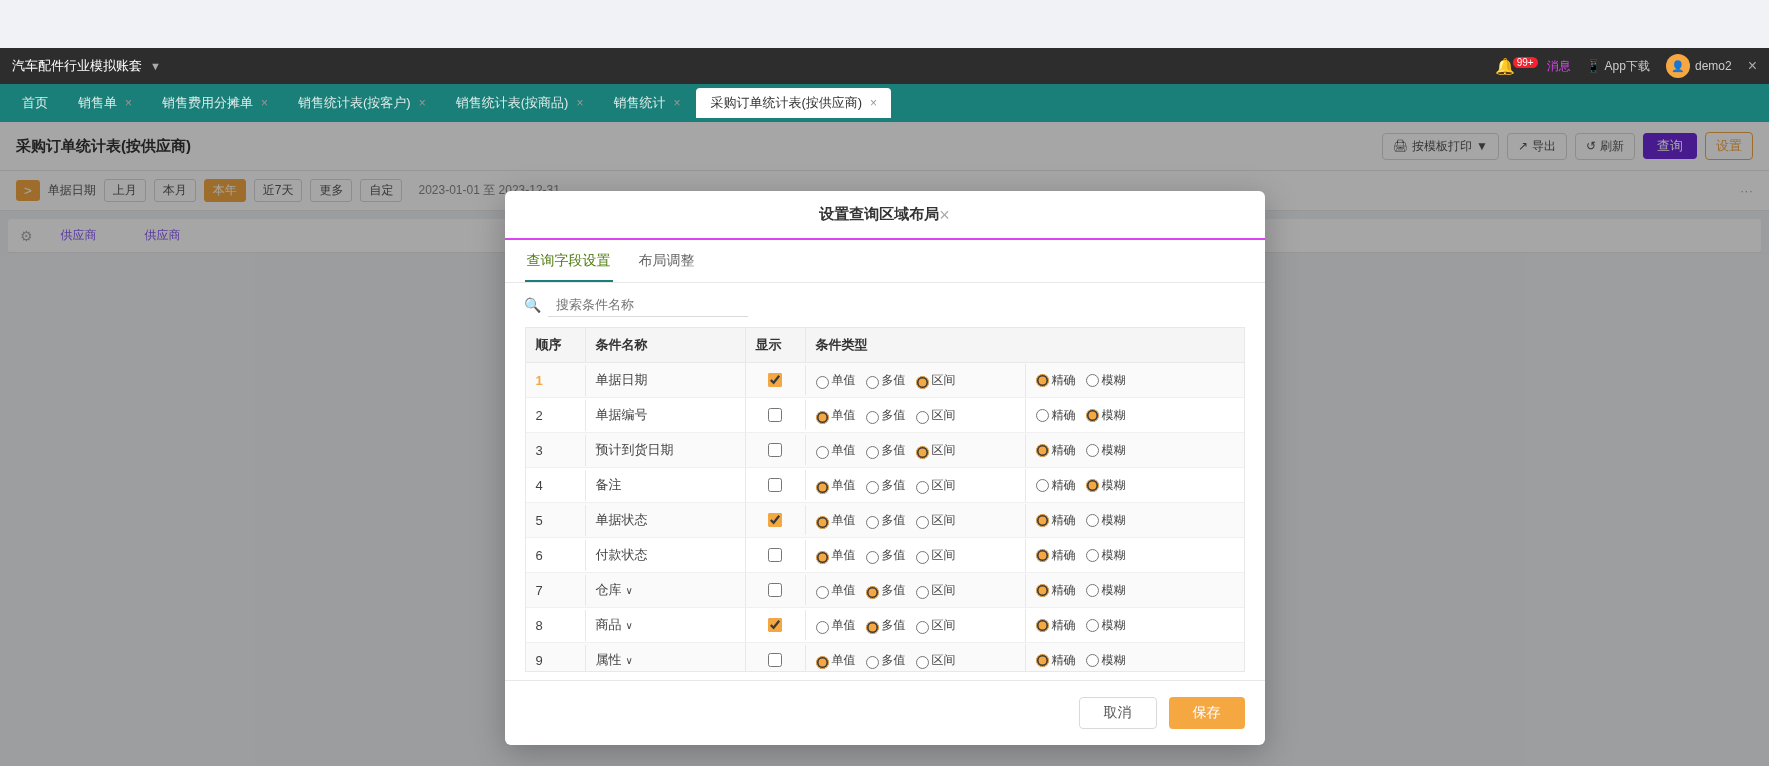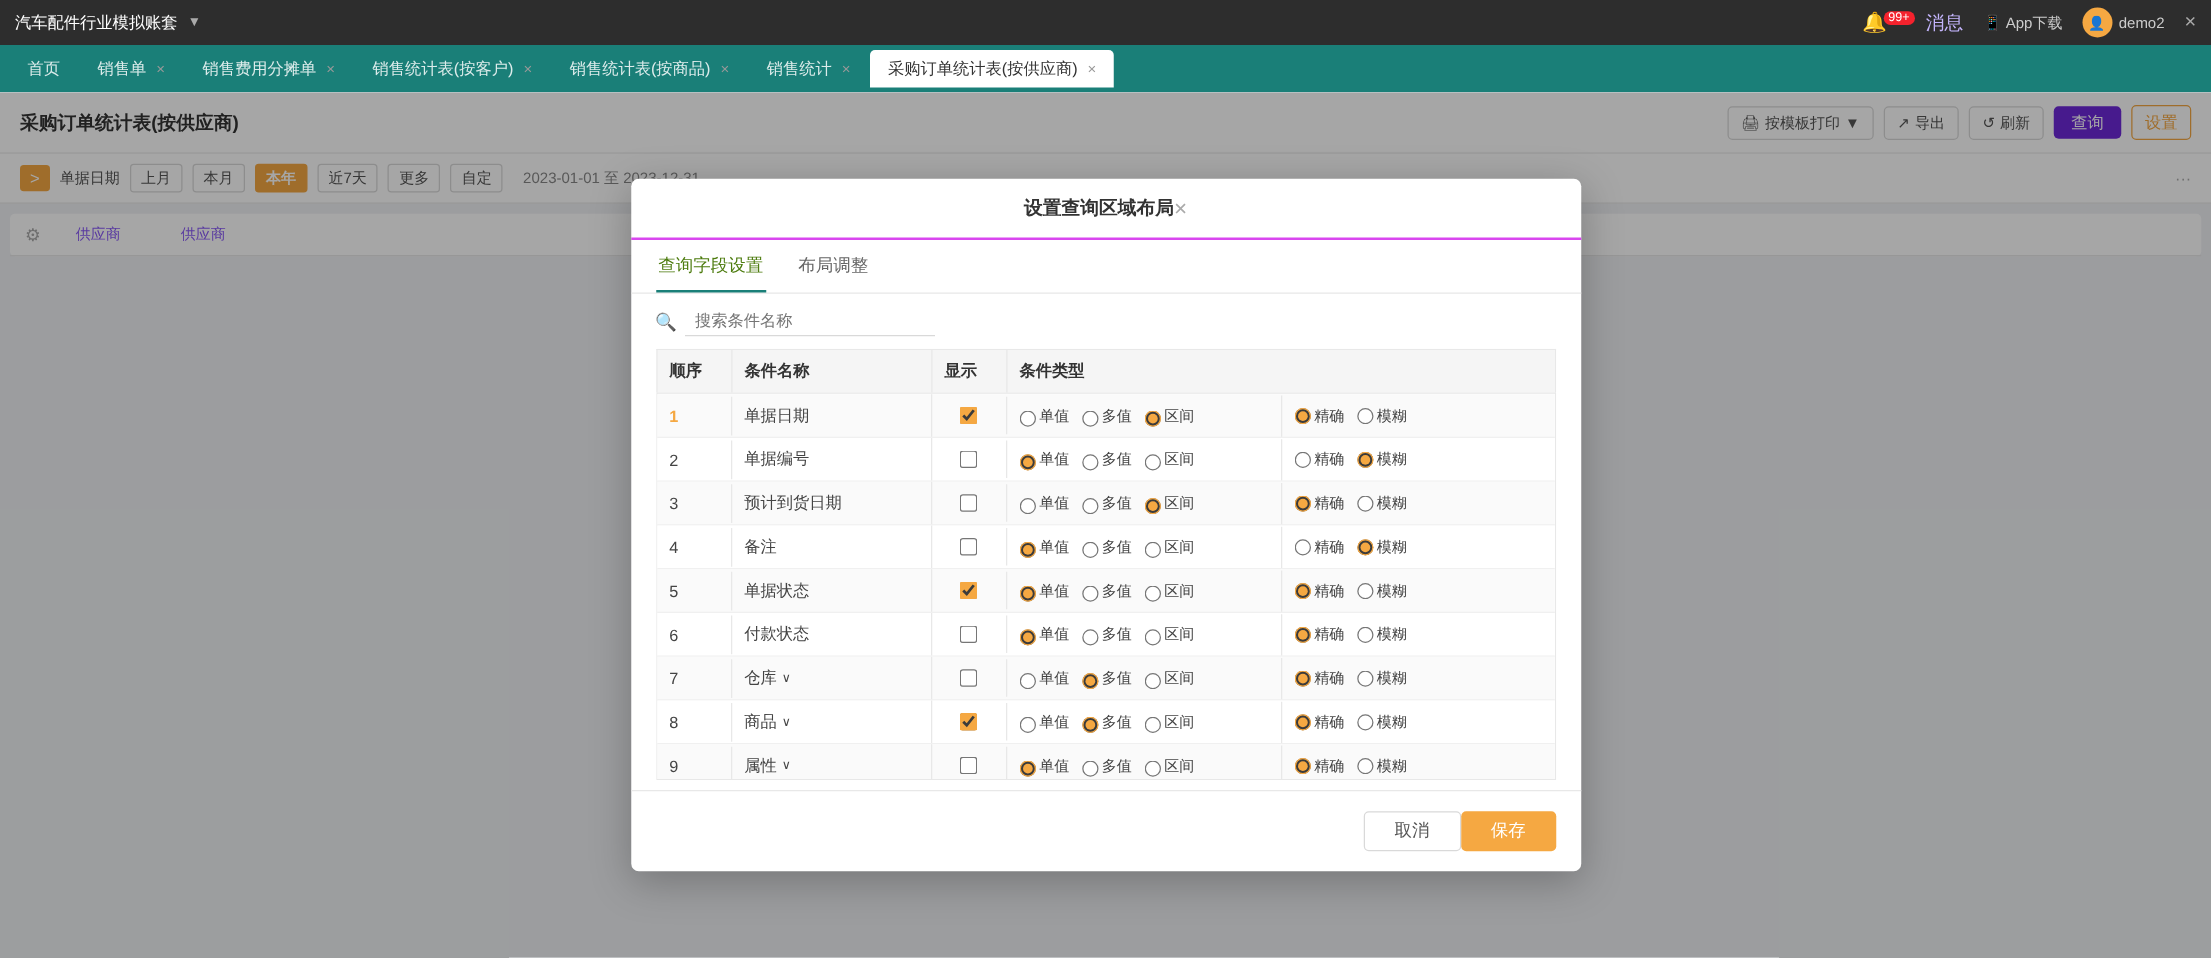--- a/index.html
+++ b/index.html
@@ -8,20 +8,21 @@
     
     .topbar {
       height: 36px;
       background: #2d2d2d;
       display: flex;
       align-items: center;
       justify-content: space-between;
       padding: 0 12px;
       color: #ccc;
       font-size: 12px;
+      margin-top: 48px;
     }
     .topbar-left { display: flex; align-items: center; gap: 8px; }
     .topbar-logo { color: #fff; font-size: 13px; }
     .topbar-right { display: flex; align-items: center; gap: 16px; }
     .topbar-close { color: #aaa; cursor: pointer; font-size: 16px; }
 
     
     .navtabs {
       height: 38px;
       background: #1a7f78;
@@ -125,21 +126,20 @@
       border-radius: 3px;
       background: #fff;
       cursor: pointer;
       font-size: 12px;
       color: #555;
     }
     .date-btn.active {
       background: #f5a842;
       color: #fff;
       border-color: #f5a842;
-      font-weight: bold;
     }
 
     
     .table-area {
       background: #fff;
       margin: 8px;
       border-radius: 4px;
     }
     .table-header {
       display: flex;
@@ -318,21 +318,21 @@
       gap: 3px;
       font-size: 12px;
       color: #444;
     }
 
     
     .dialog-footer {
       padding: 16px 20px;
       display: flex;
       justify-content: flex-end;
-      gap: 0;
+      gap: 12px;
       border-top: 1px solid #e8e8e8;
       margin-top: 8px;
     }
     .btn-cancel {
       border: 1px solid #d9d9d9;
       background: #fff;
       border-radius: 4px;
       padding: 6px 24px;
       cursor: pointer;
       font-size: 14px;
@@ -353,21 +353,21 @@
 
 <div class="topbar">
   <div class="topbar-left">
     <span class="topbar-logo">汽车配件行业模拟账套</span>
     <span style="color:#aaa;font-size:11px;">▼</span>
   </div>
   <div class="topbar-right">
     <span style="cursor:pointer;display:flex;align-items:center;gap:3px;">
       <span style="font-size:16px;">🔔</span>
       <span style="background:#f5222d;color:#fff;border-radius:8px;padding:0 4px;font-size:10px;position:relative;top:-4px;left:-6px;">99+</span>
-      <span style="color:#c4b5fd;font-size:15px;">消息</span>
+      <span style="color:#d946ef;font-size:12px;">消息</span>
     </span>
     <span style="cursor:pointer;color:#ccc;font-size:12px;display:flex;align-items:center;gap:3px;">
       <span>📱</span>
       <span>App下载</span>
     </span>
     <span style="cursor:pointer;display:flex;align-items:center;gap:5px;">
       <span style="width:24px;height:24px;border-radius:50%;background:#f5a842;display:flex;align-items:center;justify-content:center;color:#fff;font-size:11px;">👤</span>
       <span style="color:#ccc;font-size:12px;">demo2</span>
     </span>
     <span class="topbar-close">×</span>

